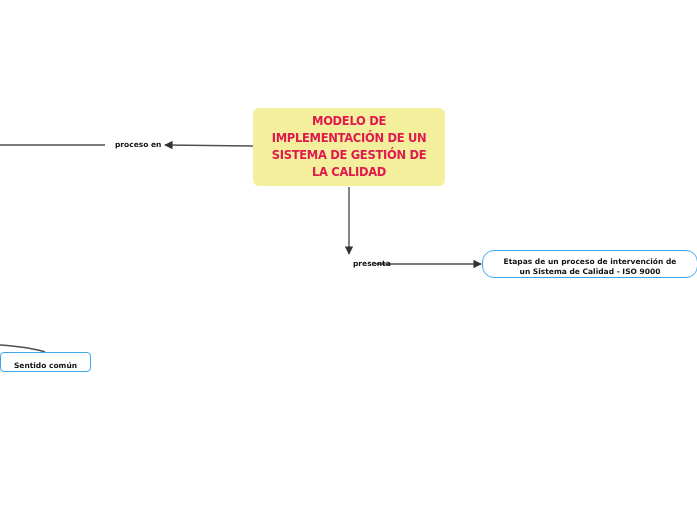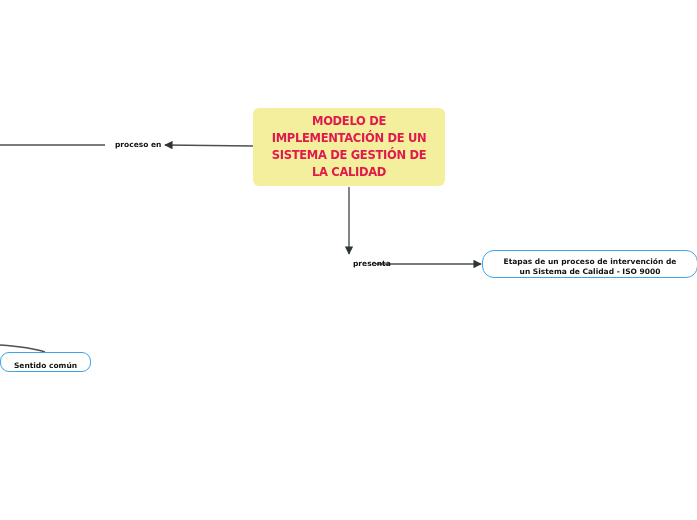--- a/index.html
+++ b/index.html
@@ -78,21 +78,21 @@
       top: 250px;
       width: 216px;
       height: 28px;
       padding: 0 14px;
     }
     .topic.sentido {
       left: 0px;
       top: 352px;
       width: 91px;
       height: 20px;
-      border-radius: 9px;
+      border-radius: 4px;
     }
   </style>
 </head>
 <body>
 
 <div class="canvas">
 
   <svg class="connectors" viewBox="0 0 697 520">
     <defs>
       <marker id="arrow" viewBox="0 0 10 10" refX="9" refY="5" markerWidth="6" markerHeight="6" orient="auto-start-reverse">

